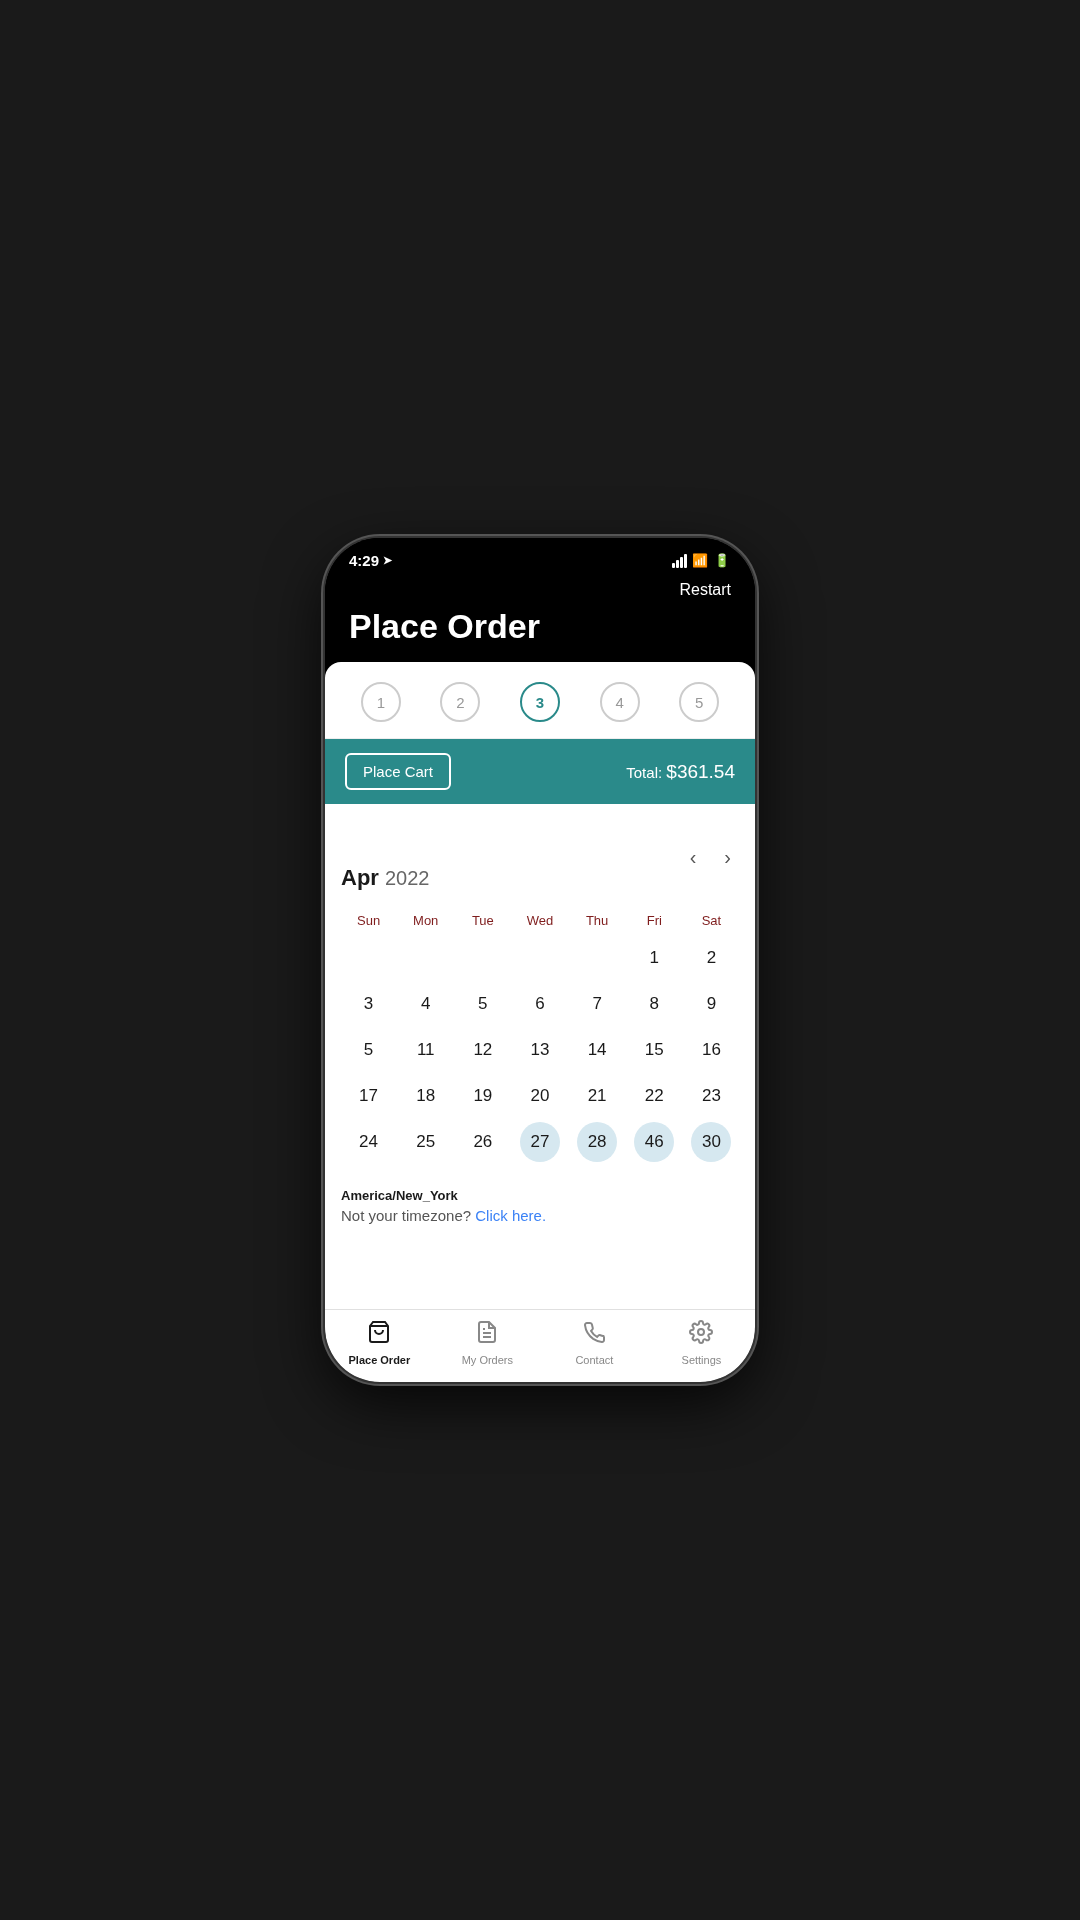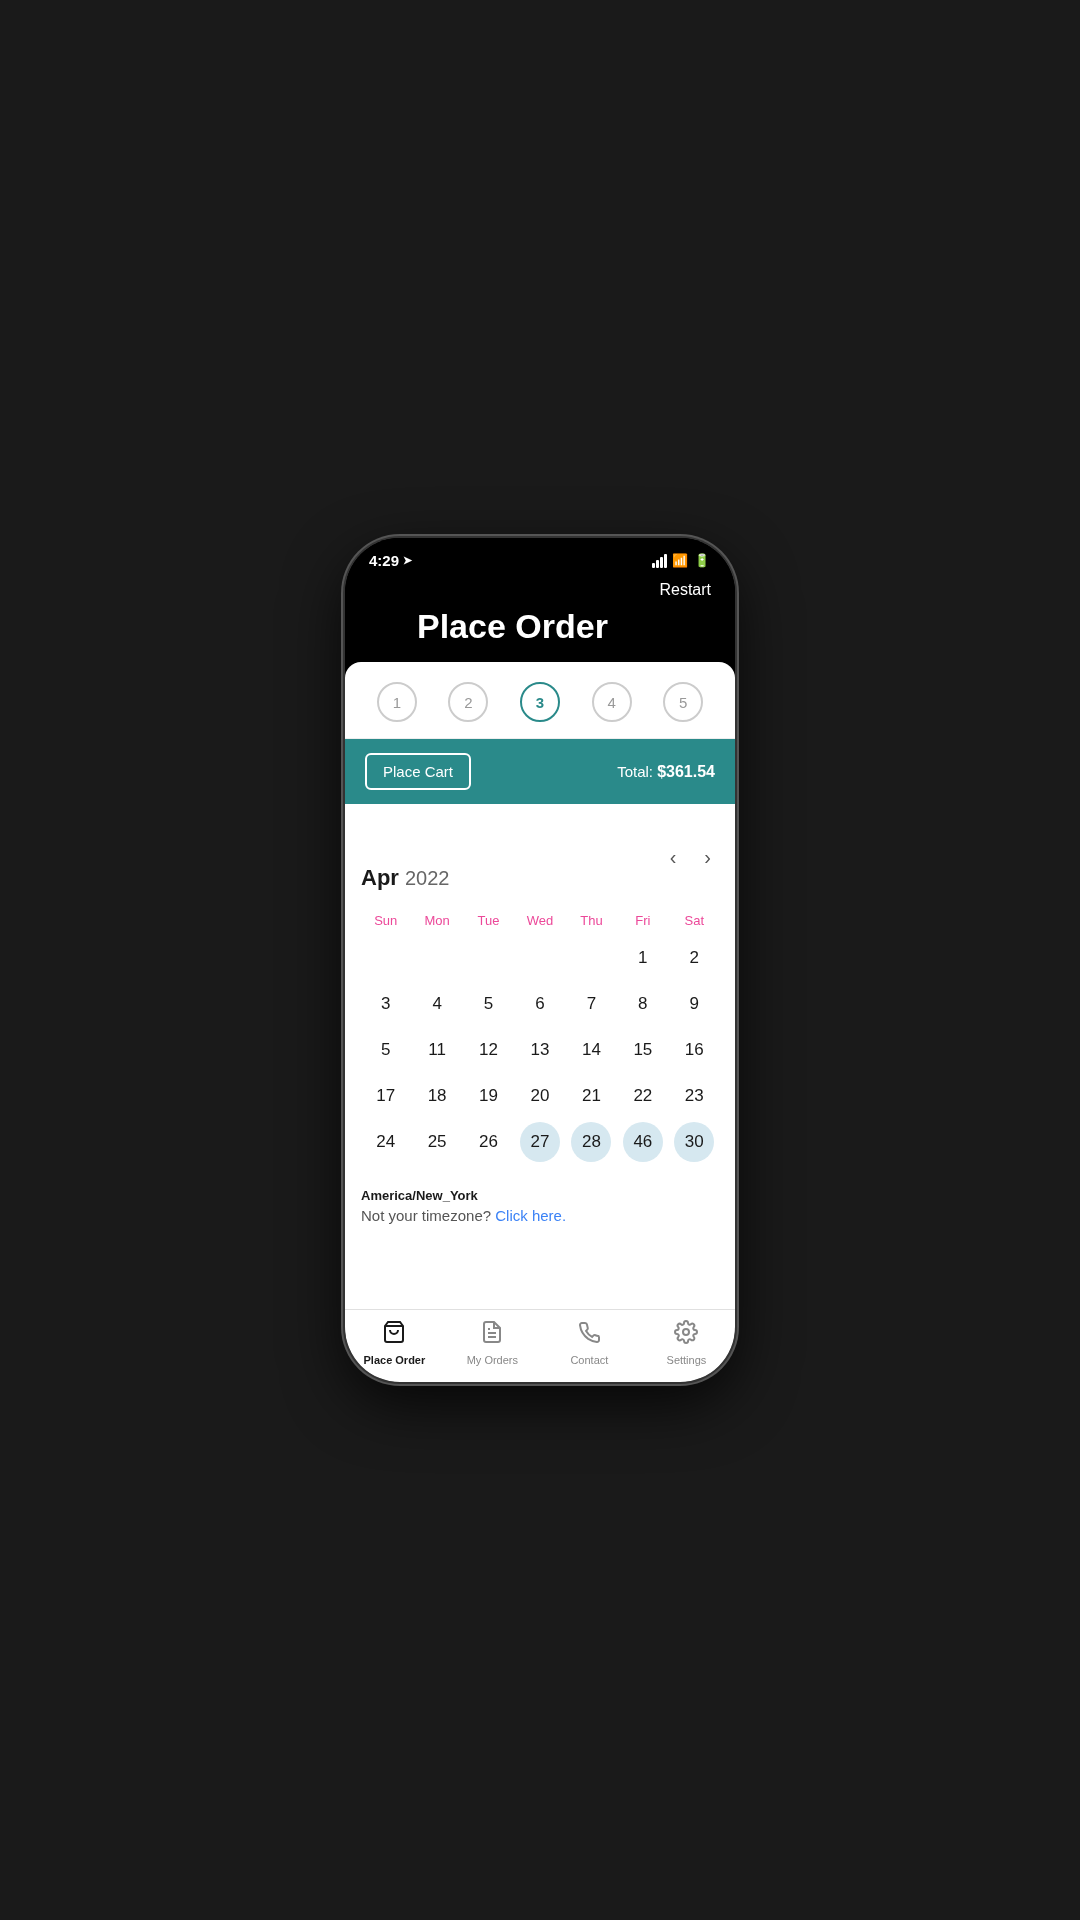--- a/index.html
+++ b/index.html
@@ -8,21 +8,21 @@
     body {
       background: #1a1a1a;
       display: flex;
       justify-content: center;
       align-items: center;
       min-height: 100vh;
       font-family: -apple-system, BlinkMacSystemFont, 'Segoe UI', sans-serif;
     }
 
     .phone-frame {
-      width: 390px;
+      width: 430px;
       height: 844px;
       background: #000;
       border-radius: 55px;
       position: relative;
       overflow: hidden;
       box-shadow: 0 0 0 2px #333, 0 0 0 4px #555, 0 20px 60px rgba(0,0,0,0.8);
     }
 
     .phone-screen {
       position: absolute;
@@ -69,21 +69,20 @@
       height: 28px;
       background: #000;
       border-radius: 0 0 18px 18px;
     }
 
     
     .header {
       background: #000;
       padding: 4px 24px 16px;
       flex-shrink: 0;
-      margin-left: 48px;
     }
 
     .header-restart {
       text-align: right;
       color: #fff;
       font-size: 16px;
       margin-bottom: 8px;
       cursor: pointer;
     }
 
@@ -149,22 +148,22 @@
       cursor: pointer;
       font-weight: 500;
     }
 
     .cart-total {
       color: #fff;
       font-size: 15px;
     }
 
     .cart-total-amount {
-      font-weight: 700;
-      font-size: 16px;
+      font-weight: 400;
+      font-size: 19px;
     }
 
     
     .calendar {
       padding: 19px 16px 12px;
     }
 
     .calendar-header {
       display: flex;
       align-items: center;
@@ -206,21 +205,21 @@
 
     .calendar-grid {
       display: grid;
       grid-template-columns: repeat(7, 1fr);
       gap: 2px;
     }
 
     .day-header {
       text-align: center;
       font-size: 13px;
-      color: #ec4899;
+      color: #7f1d1d;
       font-weight: 500;
       padding: 6px 0;
     }
 
     .day-cell {
       text-align: center;
       padding: 10px 0;
       font-size: 17px;
       color: #1a1a1a;
       cursor: pointer;

